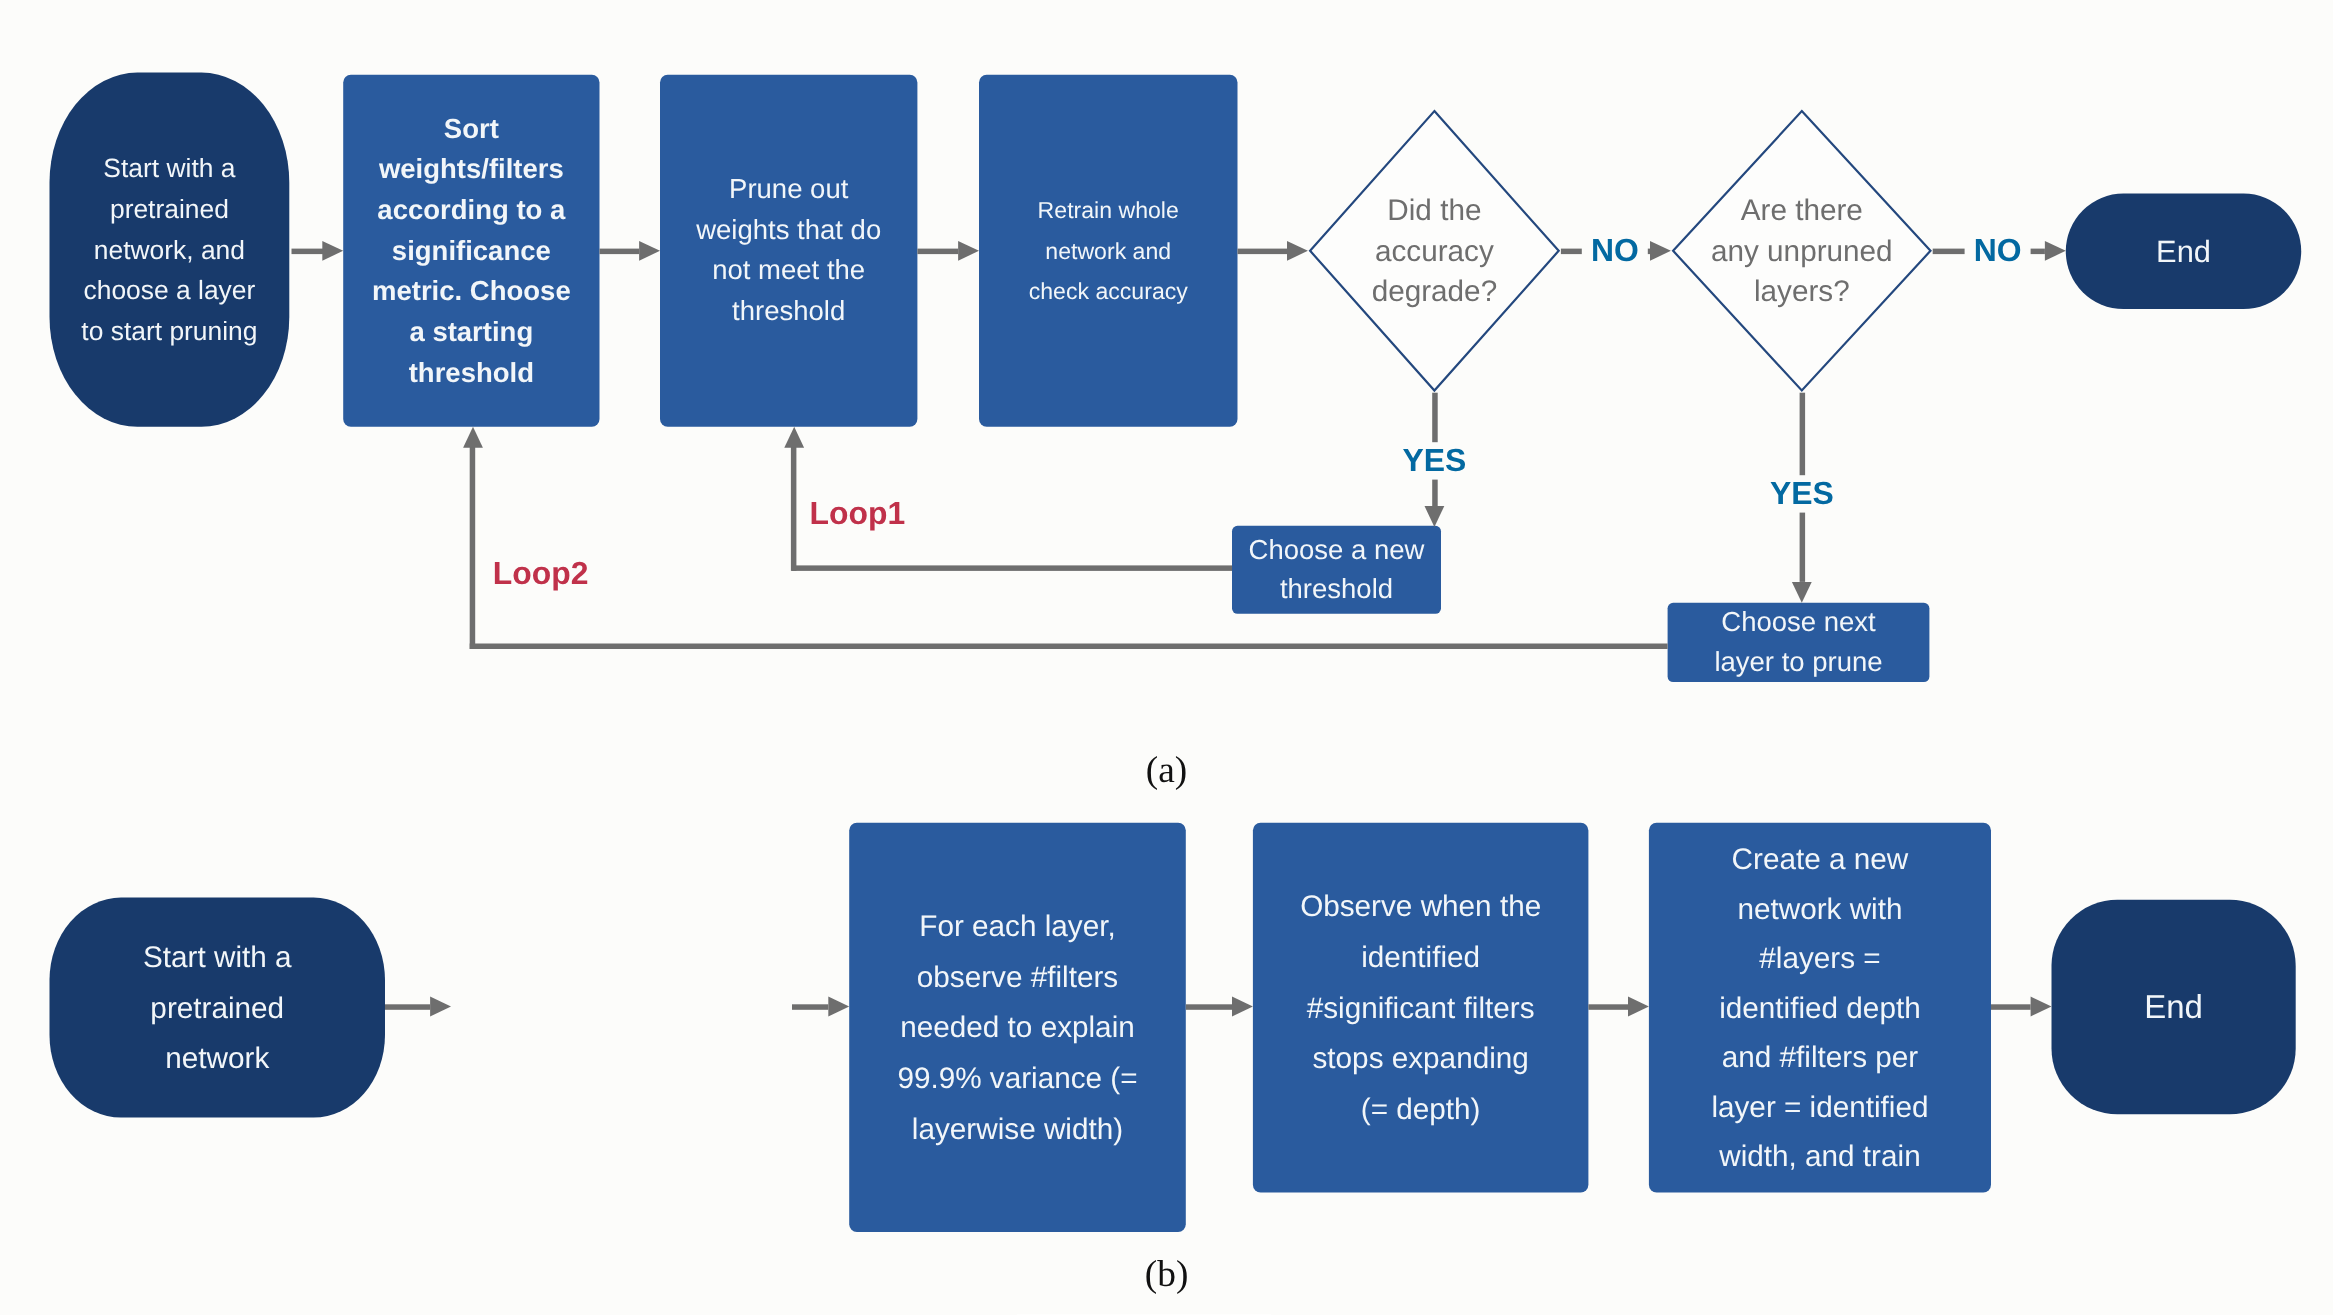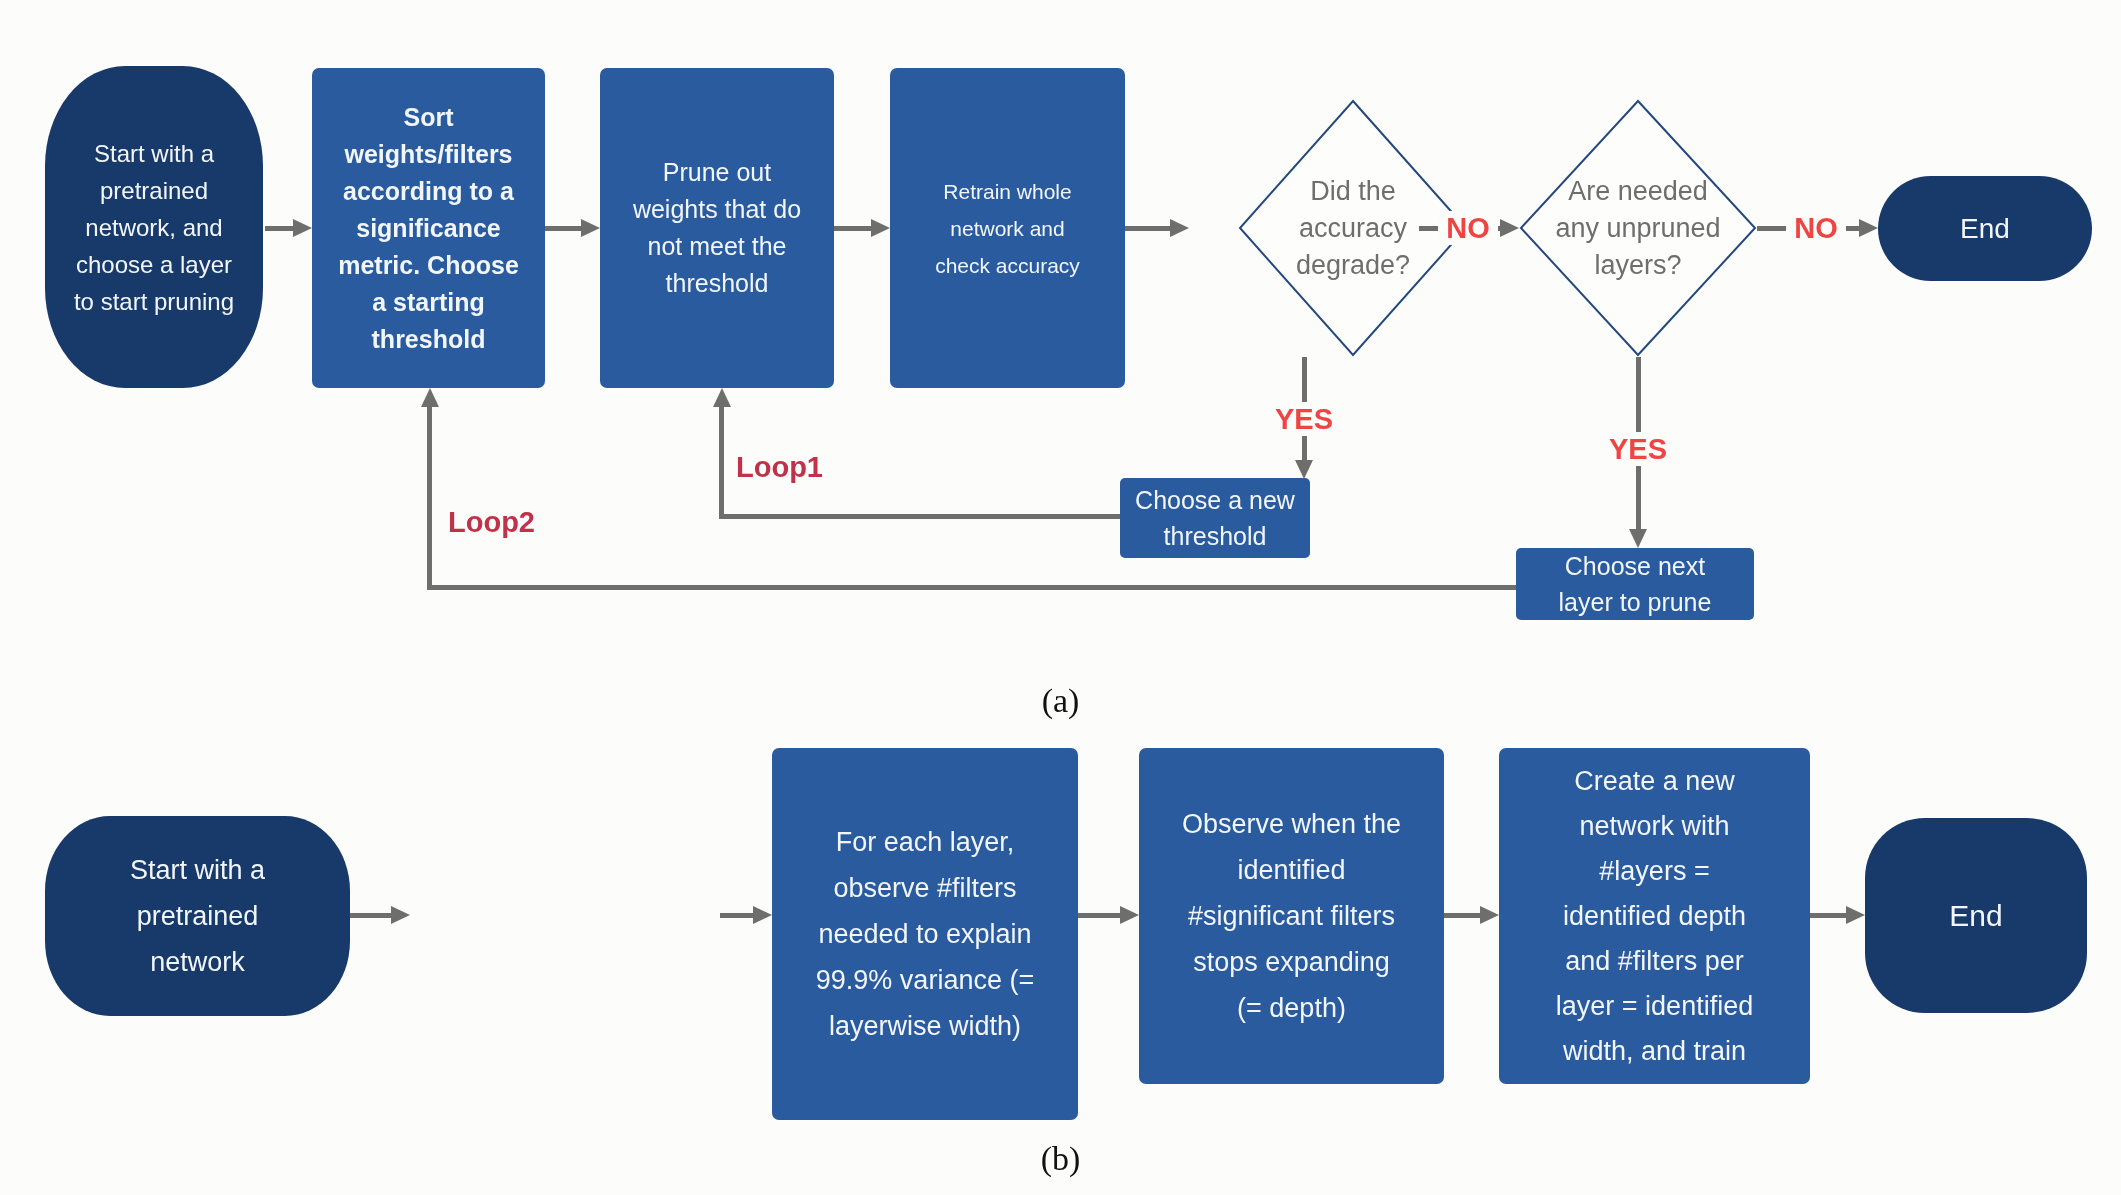--- a/index.html
+++ b/index.html
@@ -21,21 +21,21 @@
     text-align:center;white-space:pre-line;color:#6e6e6e;font-size:27px;line-height:37px;
   }
   
   .hl{position:absolute;height:5px;background:#6e6e6e;}
   .vl{position:absolute;width:5px;background:#6e6e6e;}
   .ar{position:absolute;width:0;height:0;border-top:9px solid transparent;border-bottom:9px solid transparent;border-left:19px solid #6e6e6e;}
   .au{position:absolute;width:0;height:0;border-left:9px solid transparent;border-right:9px solid transparent;border-bottom:19px solid #6e6e6e;}
   .ad{position:absolute;width:0;height:0;border-left:9px solid transparent;border-right:9px solid transparent;border-top:19px solid #6e6e6e;}
   
   .edge-label{
-    position:absolute;background:#fcfcfa;color:#ef4444;font-weight:bold;
+    position:absolute;background:#fcfcfa;color:#0369a1;font-weight:bold;
     font-size:29px;text-align:center;line-height:34px;
   }
   .loop-label{
     position:absolute;color:#c0314a;font-weight:bold;font-size:29px;line-height:34px;
   }
   .caption{
     position:absolute;left:0;width:2121px;text-align:center;color:#111111;
     font-family:"Liberation Serif", serif;font-size:34px;
   }
 </style>
@@ -60,34 +60,34 @@
 
   <div class="node rect" style="left:600px;top:68px;width:234px;height:320px;font-size:25px;line-height:37px;">Prune out
 weights that do
 not meet the
 threshold</div>
 
   <div class="node rect" style="left:890px;top:68px;width:235px;height:320px;font-size:21px;line-height:37px;">Retrain whole
 network and
 check accuracy</div>
 
-  <div class="diamond-wrap" style="left:1238px;top:99px;width:230px;height:258px;">
+  <div class="diamond-wrap" style="left:1189px;top:99px;width:230px;height:258px;">
     <svg width="230" height="258">
       <polygon points="115,2 228,129 115,256 2,129" fill="#fdfdfc" stroke="#24487e" stroke-width="2"></polygon>
     </svg>
     <div class="diamond-text" style="left:0;top:0;width:230px;height:258px;">Did the
 accuracy
 degrade?</div>
   </div>
 
   <div class="diamond-wrap" style="left:1519px;top:99px;width:238px;height:258px;">
     <svg width="238" height="258">
       <polygon points="119,2 236,129 119,256 2,129" fill="#fdfdfc" stroke="#24487e" stroke-width="2"></polygon>
     </svg>
-    <div class="diamond-text" style="left:0;top:0;width:238px;height:258px;">Are needed
+    <div class="diamond-text" style="left:0;top:0;width:238px;height:258px;">Are there
 any unpruned
 layers?</div>
   </div>
 
   <div class="node terminal" style="left:1878px;top:176px;width:214px;height:105px;border-radius:53px;font-size:28px;">End</div>
 
   <div class="node rect" style="left:1120px;top:478px;width:190px;height:80px;font-size:25px;line-height:36px;border-radius:5px;">Choose a new
 threshold</div>
 
   <div class="node rect" style="left:1516px;top:548px;width:238px;height:72px;font-size:25px;line-height:36px;border-radius:5px;">Choose next

